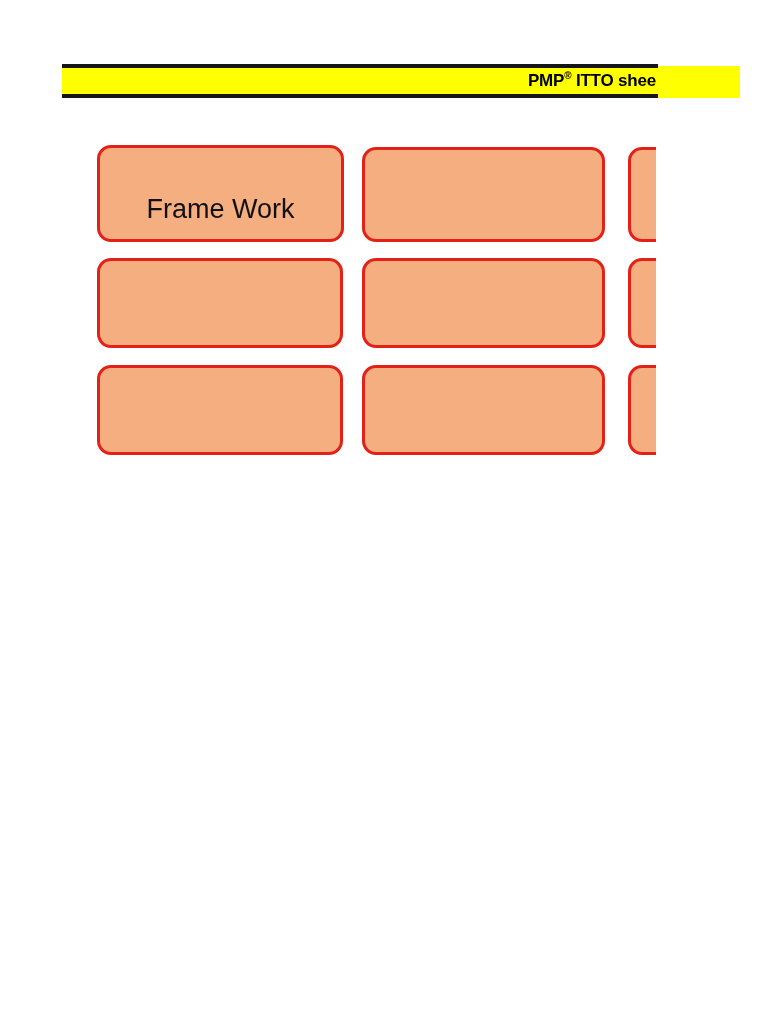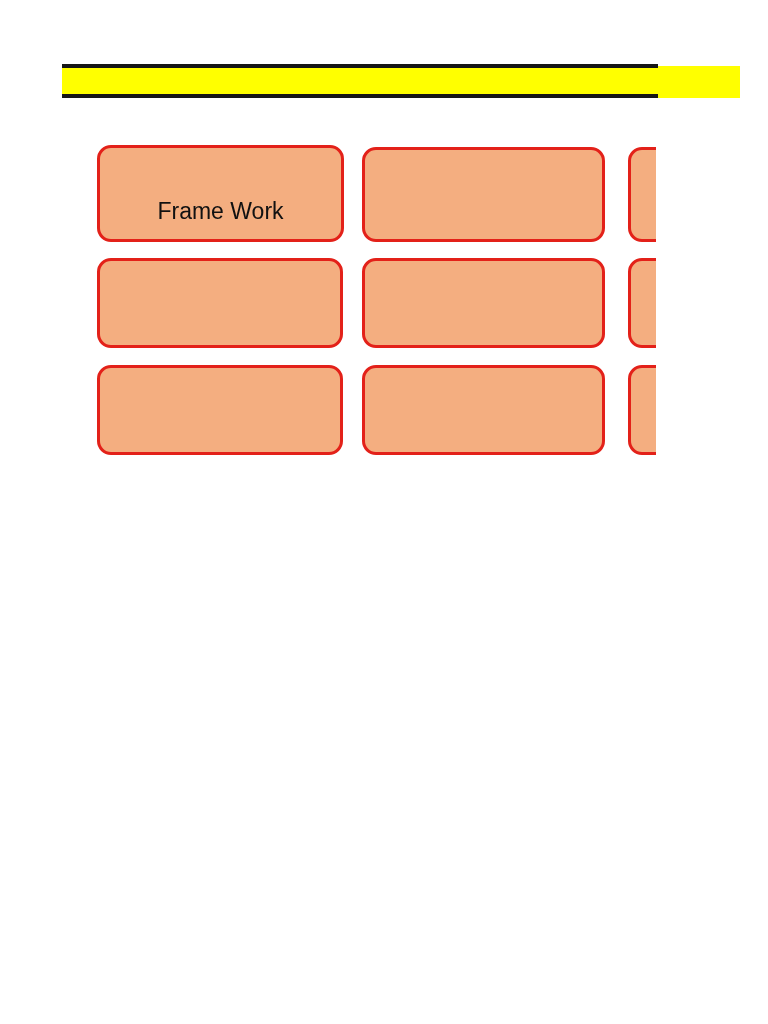--- a/index.html
+++ b/index.html
@@ -96,34 +96,37 @@
     border: 3px solid #E32119;
     border-radius: 14px;
   }
   .cell-label {
     position: absolute;
     left: 0;
     right: 0;
     bottom: 14px;
     text-align: center;
     font-family: "Liberation Sans", sans-serif;
-    font-size: 23px;
+    font-size: 27px;
     font-weight: normal;
     color: #111111;
     white-space: nowrap;
   }
 </style>
 </head>
 <body>
 
 <div id="canvas">
 
   <div class="banner"></div>
   <div class="banner-rule top"></div>
   <div class="banner-rule bottom"></div>
+  <div class="banner-title">
+    <span>PMP</span><sup>®</sup><span> ITTO shee</span>
+  </div>
 
   <div id="grid">
     <div class="grid-clip">
 
     <div class="cell" style="left: 97px; top: 25px; width: 247px; height: 97px; background: rgb(244, 174, 128); border-color: rgb(227, 33, 25);">
           <div class="cell-label">Frame Work</div>
         </div>
         <div class="cell" style="left: 362px; top: 27px; width: 243px; height: 95px; background: rgb(244, 174, 128); border-color: rgb(227, 33, 25);"></div>
         <div class="cell" style="left: 628px; top: 27px; width: 243px; height: 95px; background: rgb(244, 174, 128); border-color: rgb(227, 33, 25);"></div>
         <div class="cell" style="left: 97px; top: 138px; width: 246px; height: 90px; background: rgb(244, 174, 128); border-color: rgb(227, 33, 25);"></div>

